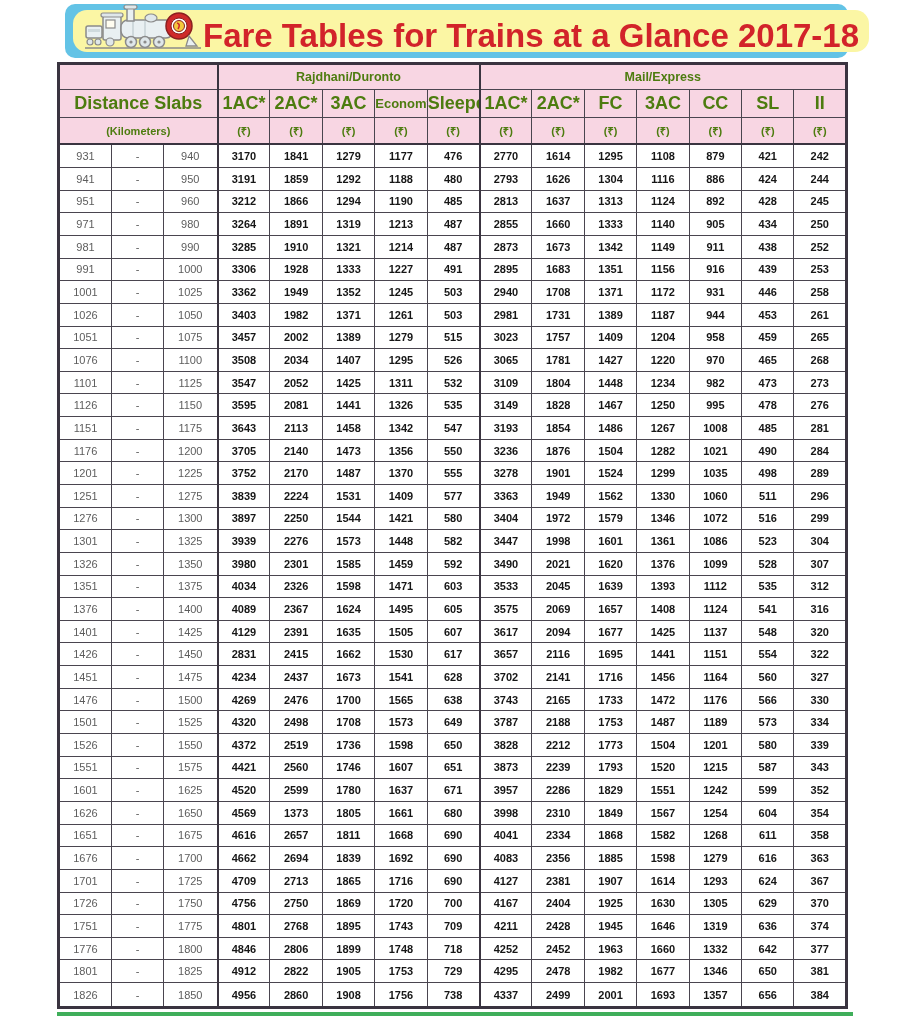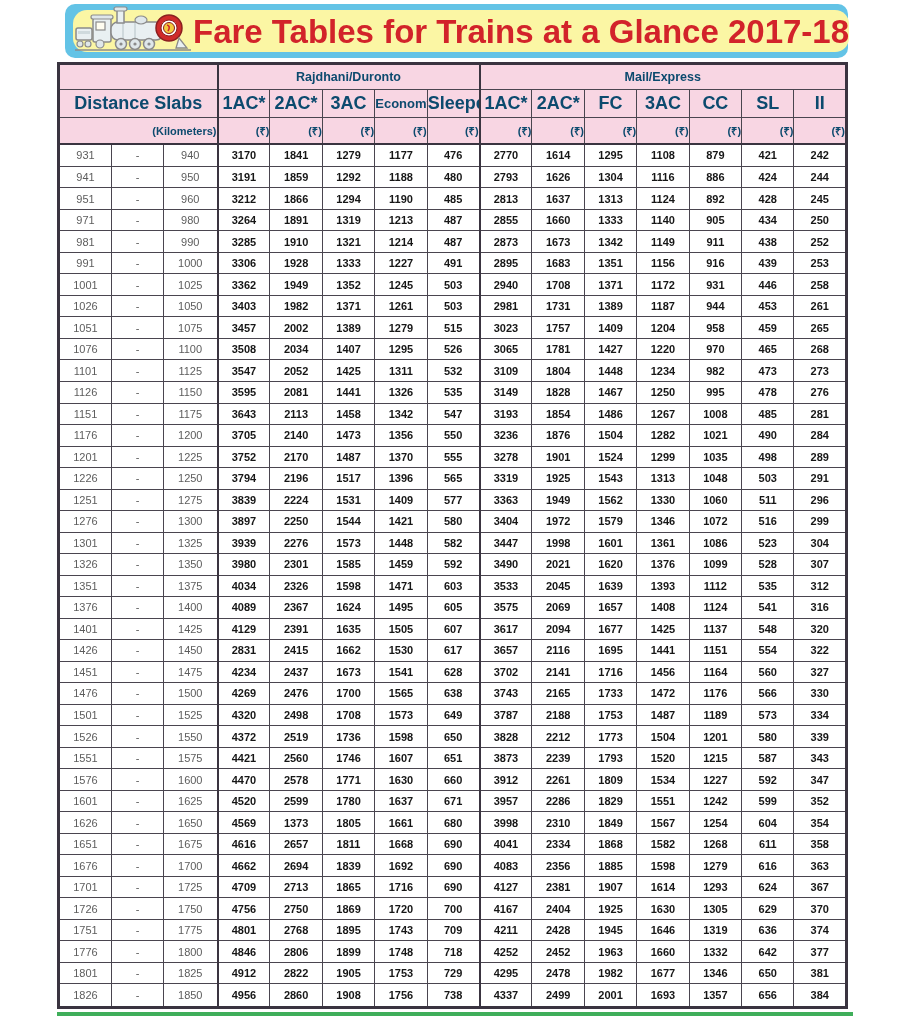--- a/index.html
+++ b/index.html
@@ -9,44 +9,44 @@
     -webkit-font-smoothing:antialiased;
   }
   
   .banner{
     position:absolute;left:65px;top:4px;width:783px;height:54px;
     background:#63c3e6;border-radius:10px;
     display:flex;align-items:center;box-sizing:border-box;padding:6px 8px;
   }
   .banner-inner{
     flex:1;height:42px;background:#fbf6a4;border-radius:14px;
-    display:flex;align-items:center;box-sizing:border-box;padding:0 0;
+    display:flex;align-items:flex-end;box-sizing:border-box;padding:0 10px;
   }
   .train{width:120px;height:50px;margin-top:-4px;flex:0 0 auto;}
   .banner-title{
     flex:1;text-align:center;color:#d2232a;font-weight:700;font-size:33px;
     letter-spacing:0px;white-space:nowrap;line-height:1;
     font-family:"Liberation Sans", sans-serif;
   }
   
   table.fare{
     position:absolute;left:57px;top:62px;width:791px;height:947px;
     border-collapse:collapse;table-layout:fixed;
     border:3px solid #3a3440;
   }
   table.fare th, table.fare td{
     border:1px solid #4a454f;
     padding:0;margin:0;text-align:center;vertical-align:middle;
     overflow:hidden;white-space:nowrap;
   }
-  thead th{background:#f8d6e3;color:#0c4a6e;}
+  thead th{background:#f8d6e3;color:#4d7c0f;}
   tr.group-row th{font-size:12.5px;font-weight:700;height:24px;}
   tr.class-row th{font-size:18px;font-weight:700;height:27px;}
   tr.class-row th.small{font-size:13px;}
-  tr.rupee-row th{font-size:11px;font-weight:700;height:25px;border-bottom:2px solid #3a3440;text-align:right;}
+  tr.rupee-row th{font-size:11px;font-weight:700;height:25px;border-bottom:2px solid #3a3440;}
   td.dist{font-size:11px;color:#5c5c5c;font-weight:400;}
   td.fare-val{font-size:11px;color:#161616;font-weight:700;}
   .thickL{border-left:2px solid #3a3440 !important;}
   
   .bottom-rule{
     position:absolute;left:57px;top:1012px;width:796px;height:4px;
     background:#3fae5a;
   }
 </style>
 </head>
@@ -388,37 +388,20 @@
         <td class="fare-val">555</td>
         <td class="fare-val thickL">3278</td>
         <td class="fare-val">1901</td>
         <td class="fare-val">1524</td>
         <td class="fare-val">1299</td>
         <td class="fare-val">1035</td>
         <td class="fare-val">498</td>
         <td class="fare-val">289</td>
       </tr>
       <tr>
-        <td class="dist">1226</td>
-        <td class="dist">-</td>
-        <td class="dist">1250</td>
-        <td class="fare-val thickL">3794</td>
-        <td class="fare-val">2196</td>
-        <td class="fare-val">1517</td>
-        <td class="fare-val">1396</td>
-        <td class="fare-val">565</td>
-        <td class="fare-val thickL">3319</td>
-        <td class="fare-val">1925</td>
-        <td class="fare-val">1543</td>
-        <td class="fare-val">1313</td>
-        <td class="fare-val">1048</td>
-        <td class="fare-val">503</td>
-        <td class="fare-val">291</td>
-      </tr>
-      <tr>
         <td class="dist">1251</td>
         <td class="dist">-</td>
         <td class="dist">1275</td>
         <td class="fare-val thickL">3839</td>
         <td class="fare-val">2224</td>
         <td class="fare-val">1531</td>
         <td class="fare-val">1409</td>
         <td class="fare-val">577</td>
         <td class="fare-val thickL">3363</td>
         <td class="fare-val">1949</td>
@@ -626,37 +609,20 @@
         <td class="fare-val">651</td>
         <td class="fare-val thickL">3873</td>
         <td class="fare-val">2239</td>
         <td class="fare-val">1793</td>
         <td class="fare-val">1520</td>
         <td class="fare-val">1215</td>
         <td class="fare-val">587</td>
         <td class="fare-val">343</td>
       </tr>
       <tr>
-        <td class="dist">1576</td>
-        <td class="dist">-</td>
-        <td class="dist">1600</td>
-        <td class="fare-val thickL">4470</td>
-        <td class="fare-val">2578</td>
-        <td class="fare-val">1771</td>
-        <td class="fare-val">1630</td>
-        <td class="fare-val">660</td>
-        <td class="fare-val thickL">3912</td>
-        <td class="fare-val">2261</td>
-        <td class="fare-val">1809</td>
-        <td class="fare-val">1534</td>
-        <td class="fare-val">1227</td>
-        <td class="fare-val">592</td>
-        <td class="fare-val">347</td>
-      </tr>
-      <tr>
         <td class="dist">1601</td>
         <td class="dist">-</td>
         <td class="dist">1625</td>
         <td class="fare-val thickL">4520</td>
         <td class="fare-val">2599</td>
         <td class="fare-val">1780</td>
         <td class="fare-val">1637</td>
         <td class="fare-val">671</td>
         <td class="fare-val thickL">3957</td>
         <td class="fare-val">2286</td>

